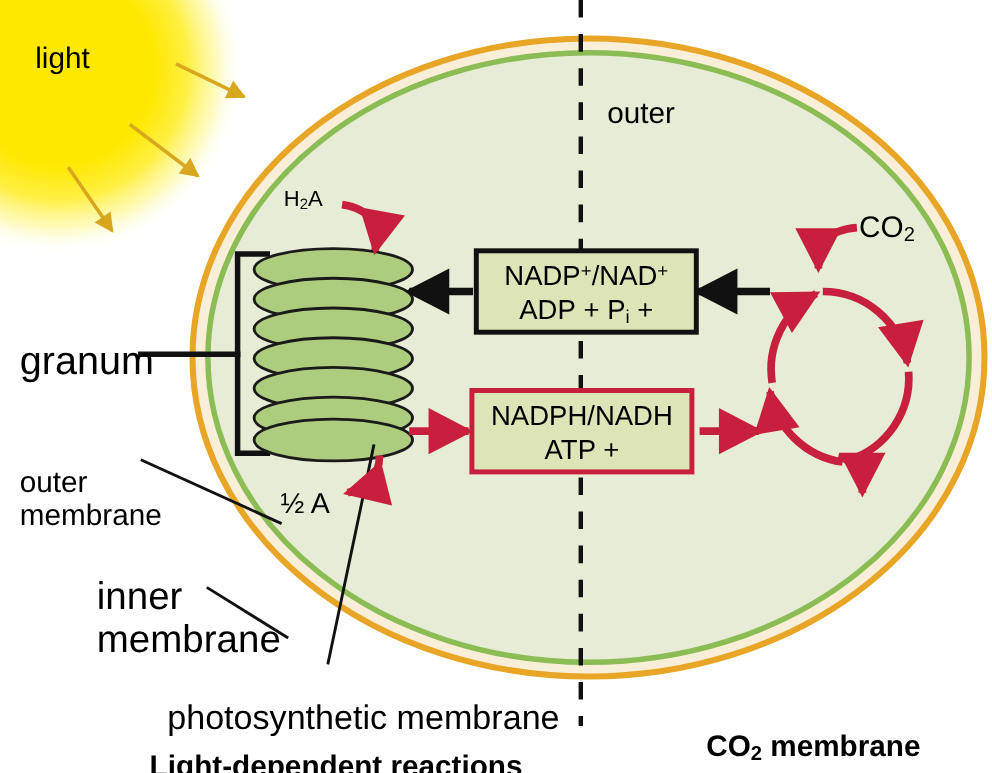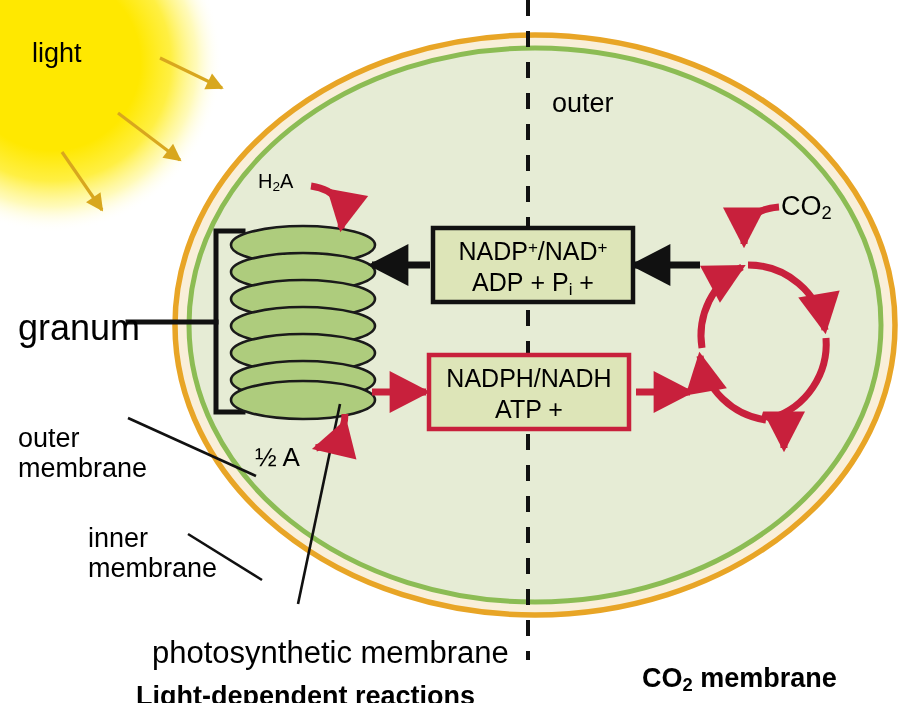--- a/index.html
+++ b/index.html
@@ -162,21 +162,21 @@
   </div>
 
 
   <div class="lbl" style="left:18px; top:308px; font-size:36px;">granum</div>
 
   <div class="lbl" style="left:18px; top:423px; font-size:27px;">
     <div>outer</div>
     <div>membrane</div>
   </div>
 
-  <div class="lbl" style="left:88px; top:523px; font-size:27px;">
+  <div class="lbl" style="left:88px; top:523px; font-size:35px;">
     <div>inner</div>
     <div>membrane</div>
   </div>
 
   <div class="lbl" style="left:152px; top:636px; font-size:31px;">photosynthetic membrane</div>
 
   <div class="boxtext" style="left:433px; top:236px; width:200px;">
     <div>NADP<sup>+</sup>/NAD<sup>+</sup></div>
     <div>ADP&nbsp;+&nbsp;P<sub>i</sub>&nbsp;+</div>
   </div>

